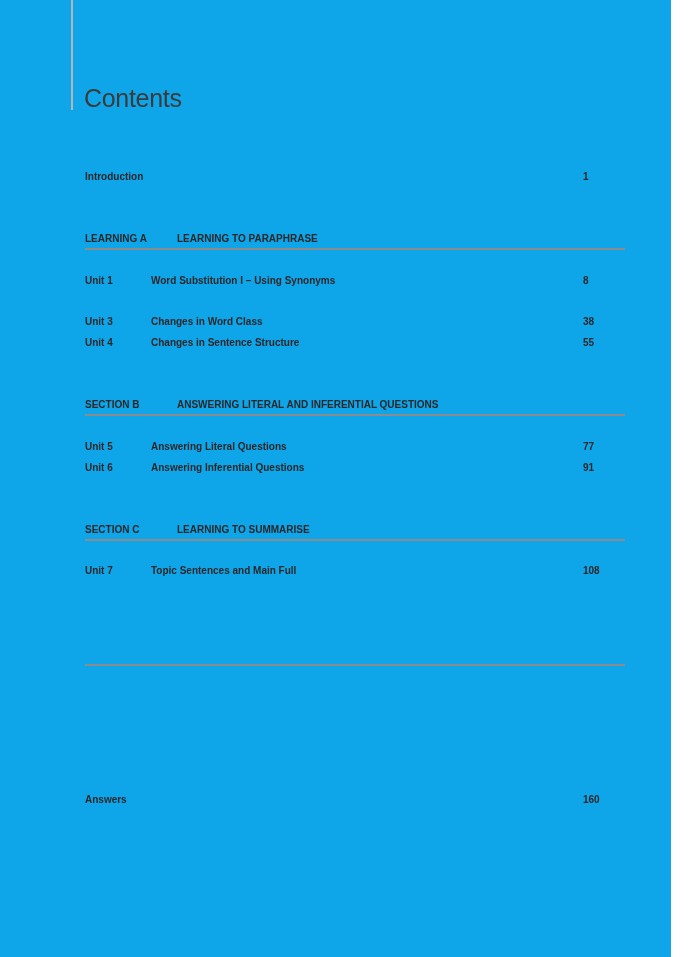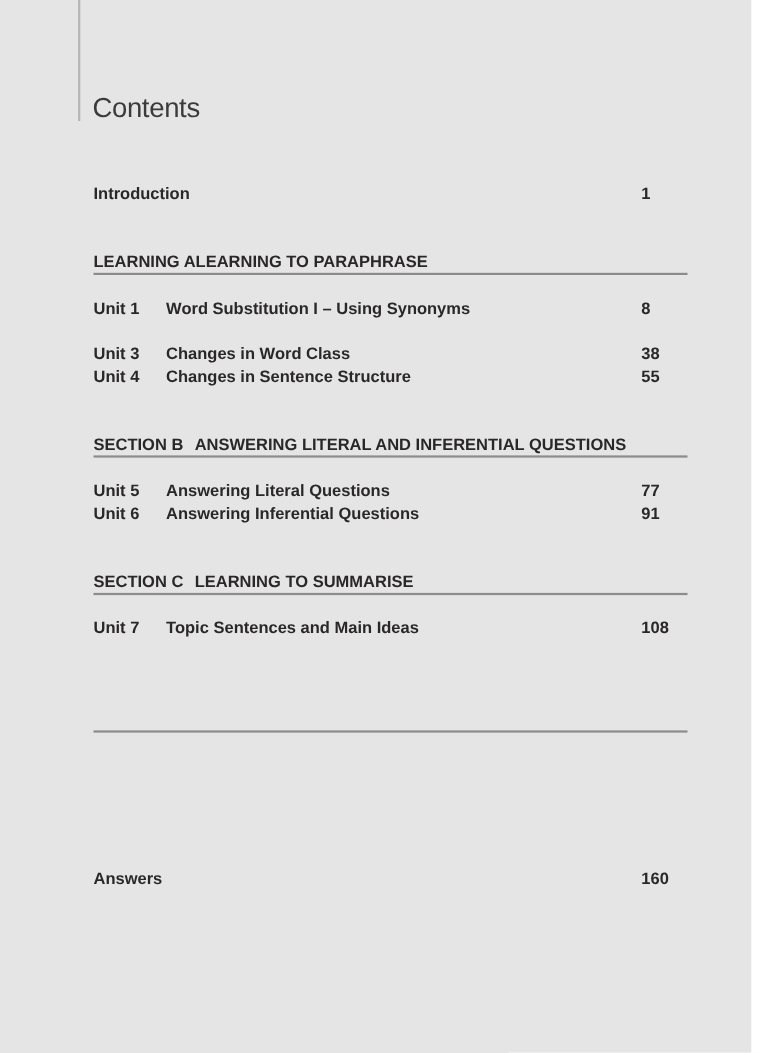--- a/index.html
+++ b/index.html
@@ -4,25 +4,24 @@
 <style>
   html, body {
     margin: 0;
     padding: 0;
     background: #ffffff;
   }
   .page {
     position: relative;
     width: 671px;
     height: 957px;
-    background: #e5e5e5;
+    background: #0ea5e9;
     font-family: "Liberation Sans", sans-serif;
     color: #2a2728;
     overflow: hidden;
-    padding-left: 12px;
   }
   .margin-rule {
     position: absolute;
     left: 71px;
     top: 0;
     width: 2px;
     height: 110px;
     background: #b5b5b5;
   }
   .heading {
@@ -35,21 +34,21 @@
     letter-spacing: -0.3px;
     color: #3b3b3b;
   }
   .row {
     position: absolute;
     left: 85px;
     width: 540px;
     height: 21px;
     display: flex;
     align-items: center;
-    font-size: 15px;
+    font-size: 10px;
     font-weight: 700;
     line-height: 21px;
     white-space: nowrap;
   }
   .unit-label {
     flex: 0 0 66px;
   }
   .sec-label {
     flex: 0 0 92px;
   }
@@ -123,21 +122,21 @@
   </div>
 
   <div class="row" style="top:519px">
     <span class="sec-label">SECTION C</span>
     <span class="title">LEARNING TO SUMMARISE</span>
   </div>
   <div class="hrule" style="top:539px"></div>
 
   <div class="row" style="top:560px">
     <span class="unit-label">Unit 7</span>
-    <span class="title">Topic Sentences and Main Ideas</span>
+    <span class="title">Topic Sentences and Main Full</span>
     <span class="pageno">108</span>
   </div>
 
   <div class="hrule" style="top:664px"></div>
 
 
   <div class="row" style="top:789px">
     <span class="title">Answers</span>
     <span class="pageno">160</span>
   </div>

